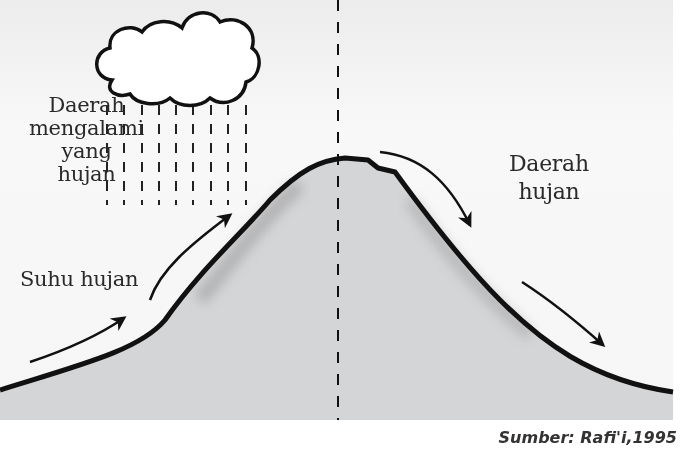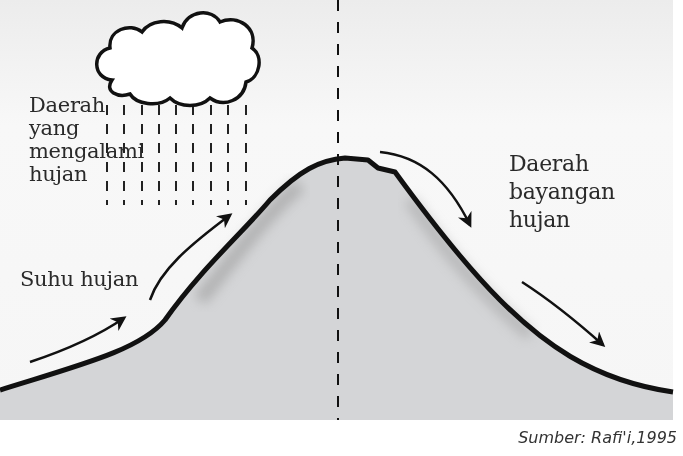--- a/index.html
+++ b/index.html
@@ -1,20 +1,20 @@
 <!DOCTYPE html>
 <html><head>
 <meta charset="utf-8">
 <style>
   html, body { margin: 0; padding: 0; background: #ffffff; }
   body { width: 683px; height: 456px; position: relative; overflow: hidden; }
   .panel { position: absolute; left: 0; top: 0; width: 673px; height: 420px; background: linear-gradient(#ececec, #f8f8f8 30%, #f6f6f6); }
   svg.art { position: absolute; left: 0; top: 0; }
-  .label { position: absolute; font-family: "DejaVu Serif", serif; color: #2a2a2a; font-size: 21px; line-height: 23px; letter-spacing: -0.3px; }
-  .caption { position: absolute; right: 6px; top: 428px; font-family: "DejaVu Sans", sans-serif; font-style: italic; font-size: 16px; color: #333; }
+  .label { position: absolute; font-family: "DejaVu Serif", serif; color: #2a2a2a; font-size: 21px; line-height: 23px; letter-spacing: -0.3px; text-align: center; }
+  .caption { position: absolute; right: 6px; top: 428px; font-family: "DejaVu Sans", sans-serif; font-style: italic; font-size: 16px; color: #333; font-weight: bold; }
 </style>
 </head>
 <body>
 
 <div class="panel"></div>
 
 <svg class="art" width="683" height="456" viewBox="0 0 683 456">
   <defs>
     <marker id="ah" viewBox="0 0 10 10" refX="8" refY="5" markerWidth="6" markerHeight="6" orient="auto">
       <path d="M0,0 L10,5 L0,10 L3,5 z" fill="#111"></path>
@@ -48,26 +48,25 @@
 
   <path d="M30,362 C60,352 95,338 124,318" stroke="#111" stroke-width="2.5" fill="none" marker-end="url(#ah)"></path>
   <path d="M150,300 C160,270 190,245 230,215" stroke="#111" stroke-width="2.5" fill="none" marker-end="url(#ah)"></path>
 
   <path d="M380,152 C420,156 448,180 470,225" stroke="#111" stroke-width="2.5" fill="none" marker-end="url(#ah)"></path>
   <path d="M522,282 C550,300 575,320 603,345" stroke="#111" stroke-width="2.5" fill="none" marker-end="url(#ah)"></path>
 </svg>
 
 <div class="label" style="left:29px; top:94px;">
   <div>Daerah</div>
+  <div>mengalami</div>
   <div>yang</div>
-  <div>mengalami</div>
   <div>hujan</div>
 </div>
 
 <div class="label" style="left:20px; top:268px;">Suhu hujan</div>
 
 <div class="label" style="left:509px; top:150px; line-height:28px; font-size:22px;">
   <div>Daerah</div>
-  <div>bayangan</div>
   <div>hujan</div>
 </div>
 
 <div class="caption">Sumber:  Rafi'i,1995</div>
 
 </body></html>

